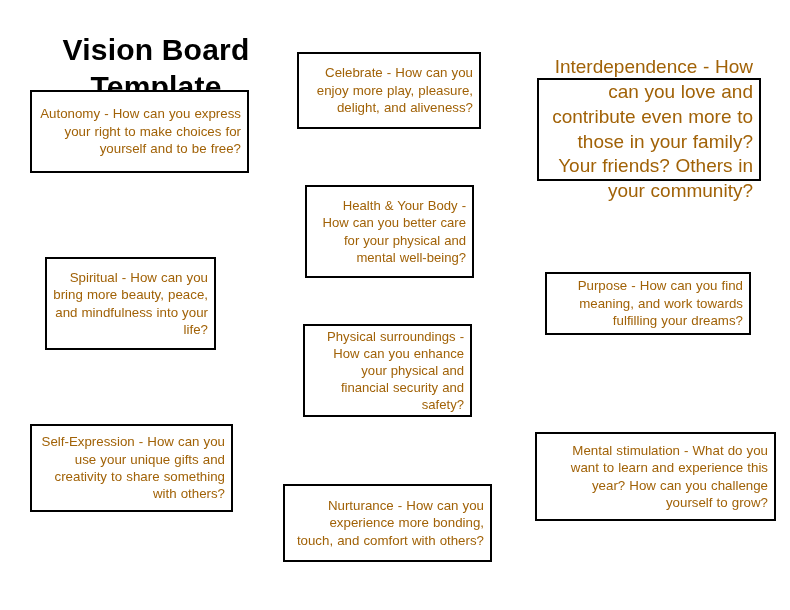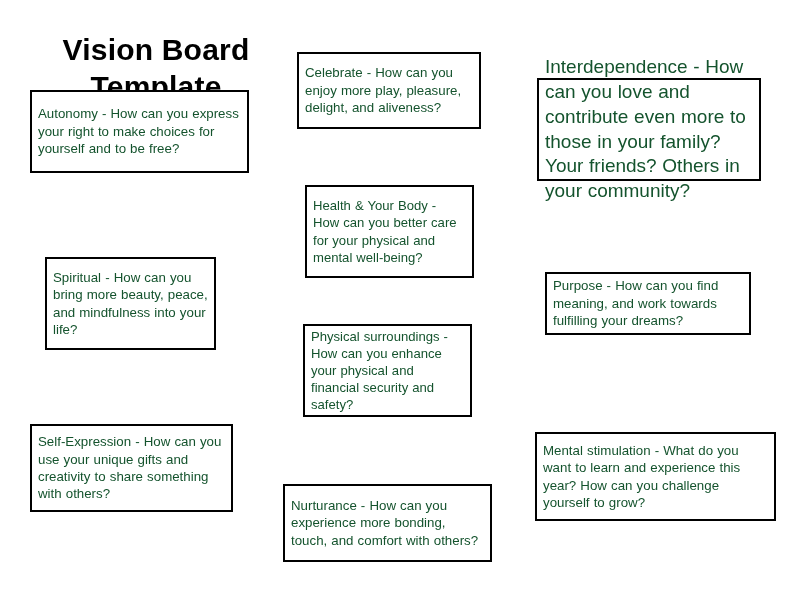--- a/index.html
+++ b/index.html
@@ -41,24 +41,24 @@
     border: 2.5px solid #000000;
     background: #ffffff;
     display: flex;
     align-items: center;
     justify-content: center;
     padding: 3px 6px;
   }
   .prompt-text {
     display: block;
     width: 100%;
-    text-align: left;
+    text-align: right;
     font-size: 13.3px;
     line-height: 1.31;
-    color: #14532d;
+    color: #a16207;
     word-spacing: 0.4px;
   }
 
   
   #box-autonomy            { left: 30px;  top: 90px;  width: 219px; height: 83px; }
   #box-celebrate           { left: 297px; top: 52px;  width: 184px; height: 77px; }
   #box-interdependence     { left: 537px; top: 78px;  width: 224px; height: 103px; }
   #box-health              { left: 305px; top: 185px; width: 169px; height: 93px; }
   #box-spiritual           { left: 45px;  top: 257px; width: 171px; height: 93px; }
   #box-purpose             { left: 545px; top: 272px; width: 206px; height: 63px; }

